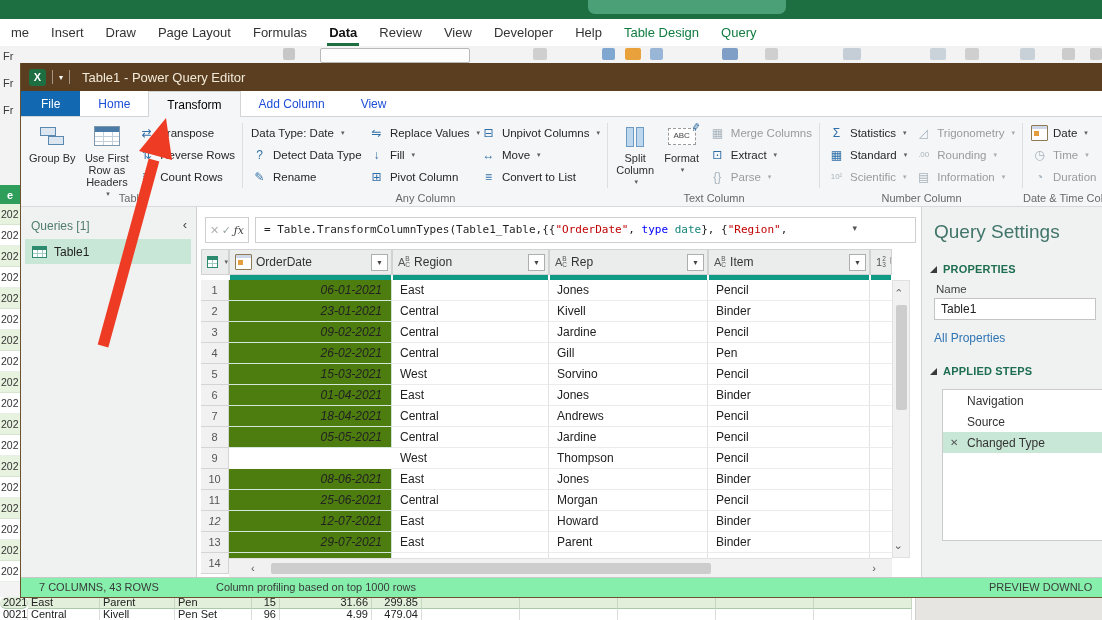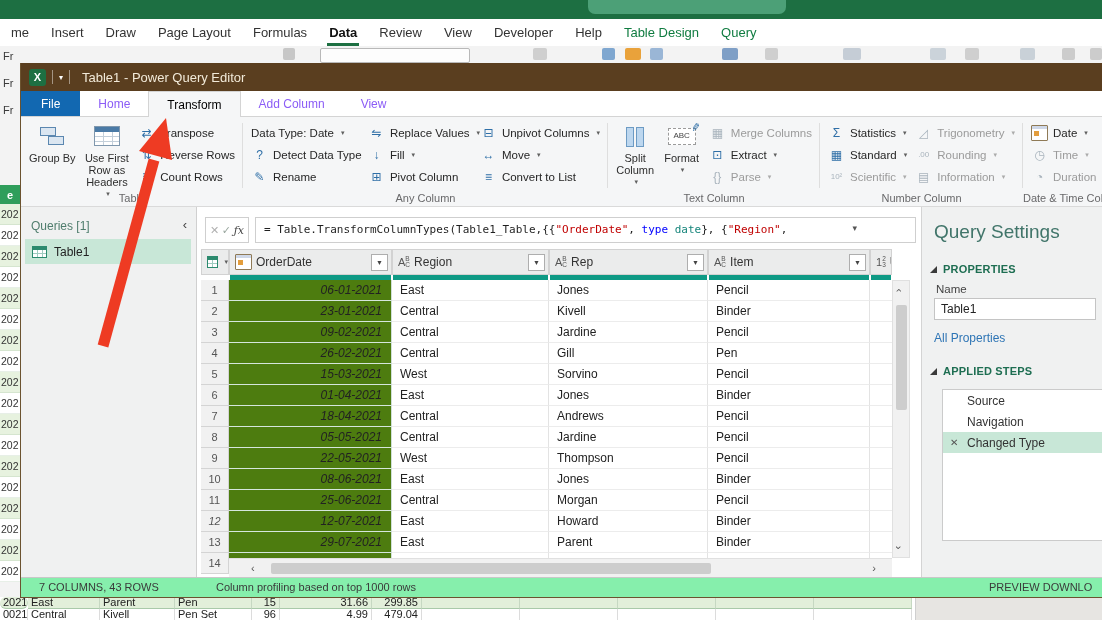--- a/index.html
+++ b/index.html
@@ -38,21 +38,21 @@
   #pq{left:20px;top:63px;width:1081px;height:534px;background:#fff;
       border-left:1px solid #6b5330;border-bottom:1px solid #6b5330;font-size:12px;}
   #pq-titlebar{left:0;top:0;width:100%;height:28px;background:#5a3e1f;display:flex;align-items:center;padding-left:8px;box-sizing:border-box;}
   .xicon{width:17px;height:17px;background:#1d6f42;border-radius:3px;color:#fff;font-weight:bold;font-size:11px;
          display:flex;align-items:center;justify-content:center;flex:0 0 auto;}
   .tdiv{width:1px;height:14px;background:rgba(255,255,255,.45);margin:0 6px;flex:0 0 auto;}
   #qat-chev{font-size:8px;color:#fff;}
   #pq-title{font-size:13px;color:#f2ead9;margin-left:6px;white-space:nowrap;}
 
   #pq-tabs{left:0;top:28px;width:100%;height:26px;background:#fff;border-bottom:1px solid #d4d4d4;display:flex;box-sizing:border-box;}
-  .pq-tab{padding:0 18px;display:flex;align-items:center;font-size:12px;color:#8b5cf6;white-space:nowrap;}
+  .pq-tab{padding:0 18px;display:flex;align-items:center;font-size:12px;color:#1d4ed8;white-space:nowrap;}
   .pq-tab.file{background:#1268b1;color:#fff;padding:0 20px;}
   .pq-tab.active{background:#f5f6f7;border:1px solid #d4d4d4;border-bottom:none;margin-bottom:-1px;z-index:2;color:#000;}
 
   #pq-ribbon{left:0;top:54px;width:1081px;height:90px;background:#f5f6f7;border-bottom:1px solid #dadada;box-sizing:border-box;overflow:hidden;}
   .rgroup{position:absolute;top:0;height:89px;}
   .gsep{position:absolute;right:0;top:6px;bottom:18px;width:1px;background:#dedede;}
   .gcap{position:absolute;left:0;right:0;bottom:2px;text-align:center;font-size:11px;color:#68686a;white-space:nowrap;}
   .gbody{display:flex;align-items:flex-start;padding:4px 8px 0 8px;box-sizing:border-box;}
   .rbn-lg{display:flex;flex-direction:column;align-items:center;text-align:center;font-size:11px;color:#2e2e2e;
           width:58px;line-height:12px;padding-top:1px;}
@@ -552,21 +552,20 @@
         <div class="cell c-txt" style="left: 348px; top: 157px; width: 159px; height: 21px;">Andrews</div>
         <div class="cell c-txt" style="left: 507px; top: 157px; width: 162px; height: 21px;">Pencil</div>
         <div class="cell c-uni" style="left: 669px; top: 157px; width: 22px; height: 21px;"></div>
         <div class="cell c-rn" style="left: 0px; top: 178px; width: 28px; height: 21px;">8</div>
         <div class="cell c-date" style="left: 28px; top: 178px; width: 163px; height: 21px;">05-05-2021</div>
         <div class="cell c-txt" style="left: 191px; top: 178px; width: 157px; height: 21px;">Central</div>
         <div class="cell c-txt" style="left: 348px; top: 178px; width: 159px; height: 21px;">Jardine</div>
         <div class="cell c-txt" style="left: 507px; top: 178px; width: 162px; height: 21px;">Pencil</div>
         <div class="cell c-uni" style="left: 669px; top: 178px; width: 22px; height: 21px;"></div>
         <div class="cell c-rn" style="left: 0px; top: 199px; width: 28px; height: 21px;">9</div>
-        <div class="cell c-date" style="left: 28px; top: 199px; width: 163px; height: 21px;">22-05-2021</div>
         <div class="cell c-txt" style="left: 191px; top: 199px; width: 157px; height: 21px;">West</div>
         <div class="cell c-txt" style="left: 348px; top: 199px; width: 159px; height: 21px;">Thompson</div>
         <div class="cell c-txt" style="left: 507px; top: 199px; width: 162px; height: 21px;">Pencil</div>
         <div class="cell c-uni" style="left: 669px; top: 199px; width: 22px; height: 21px;"></div>
         <div class="cell c-rn" style="left: 0px; top: 220px; width: 28px; height: 21px;">10</div>
         <div class="cell c-date" style="left: 28px; top: 220px; width: 163px; height: 21px;">08-06-2021</div>
         <div class="cell c-txt" style="left: 191px; top: 220px; width: 157px; height: 21px;">East</div>
         <div class="cell c-txt" style="left: 348px; top: 220px; width: 159px; height: 21px;">Jones</div>
         <div class="cell c-txt" style="left: 507px; top: 220px; width: 162px; height: 21px;">Binder</div>
         <div class="cell c-uni" style="left: 669px; top: 220px; width: 22px; height: 21px;"></div>
@@ -615,24 +614,24 @@
     </div>
     <span id="qs-name-label">Name</span>
     <input id="qs-name" value="Table1" style="">
     <span id="qs-allprops">All Properties</span>
     <div class="sec-head" style="left:8px;top:158px;">
       <span class="tri"></span>
       <span>APPLIED STEPS</span>
     </div>
     <div id="steps-box">
         <div class="step">
+          <span>Navigation</span>
+        </div>
+        <div class="step">
           <span>Source</span>
-        </div>
-        <div class="step">
-          <span>Navigation</span>
         </div>
         <div class="step sel">
           <span class="del">✕</span>
           <span>Changed Type</span>
         </div>
       </div>
   </div>
 
   <div class="abs" id="pq-status">
     <span id="st-left">7 COLUMNS, 43 ROWS</span>

